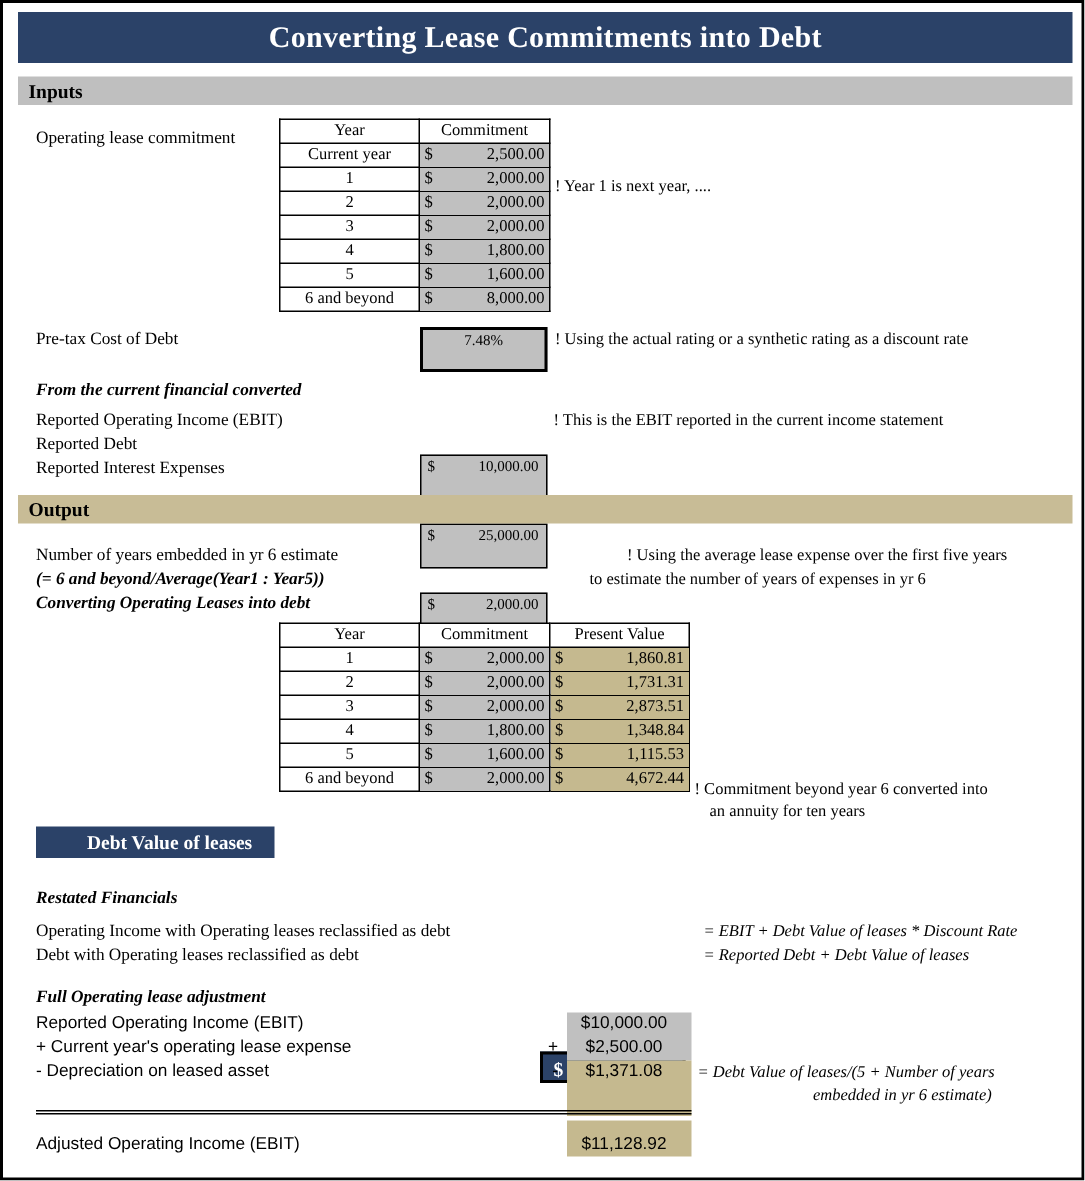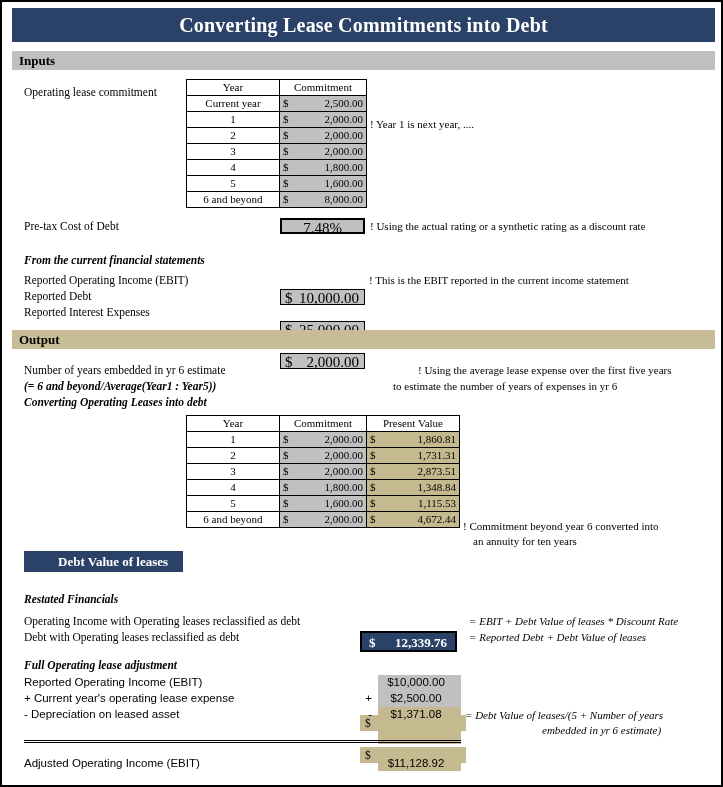--- a/index.html
+++ b/index.html
@@ -79,23 +79,23 @@
     position: relative;
     padding-left: 14px;
   }
   td.money.tan { background: #c5b98f; }
   td.money .cur { position: absolute; left: 3px; }
 
   
   .vbox {
     border: 1px solid #000000;
     background: #c0c0c0;
-    height: 16px;
+    height: 30px;
     line-height: 16px;
-    font-size: 15px;
+    font-size: 10px;
     box-sizing: border-box;
     position: relative;
     font-family: Liberation Serif, serif;
   }
   .vbox.thick { border: 2px solid #000; }
   .vbox.tan { background: #c5b98f; }
   .vbox .cur { position: absolute; left: 4px; }
   .vbox .amt { display: block; text-align: right; padding-right: 5px; }
   .vbox .ctr { display: block; text-align: center; }
 
@@ -196,21 +196,21 @@
   </table>
 
   <div class="abs note" style="left:368px; top:116px;">! Year 1 is next year, ....</div>
 
   <div class="abs lbl" style="left:22px; top:218px;">Pre-tax Cost of Debt</div>
   <div class="abs vbox thick" style="left:278px; top:216px; width:85px;">
     <span class="ctr">7.48%</span>
   </div>
   <div class="abs note" style="left:368px; top:218px;">! Using the actual rating or a synthetic rating as a discount rate</div>
 
-  <div class="abs lbl-i" style="left:22px; top:252px;">From the current financial statements</div>
+  <div class="abs lbl-i" style="left:22px; top:252px;">From the current financial converted</div>
 
   <div class="abs lbl" style="left:22px; top:272px;">Reported Operating Income (EBIT)</div>
   <div class="abs vbox" style="left:278px; top:271px; width:85px;">
     <span class="cur">$</span>
     <span class="amt">10,000.00</span>
   </div>
   <div class="abs note" style="left:367px; top:272px;">! This is the EBIT reported in the current income statement</div>
 
   <div class="abs lbl" style="left:22px; top:288px;">Reported Debt</div>
   <div class="abs vbox" style="left:278px; top:287px; width:85px;">

